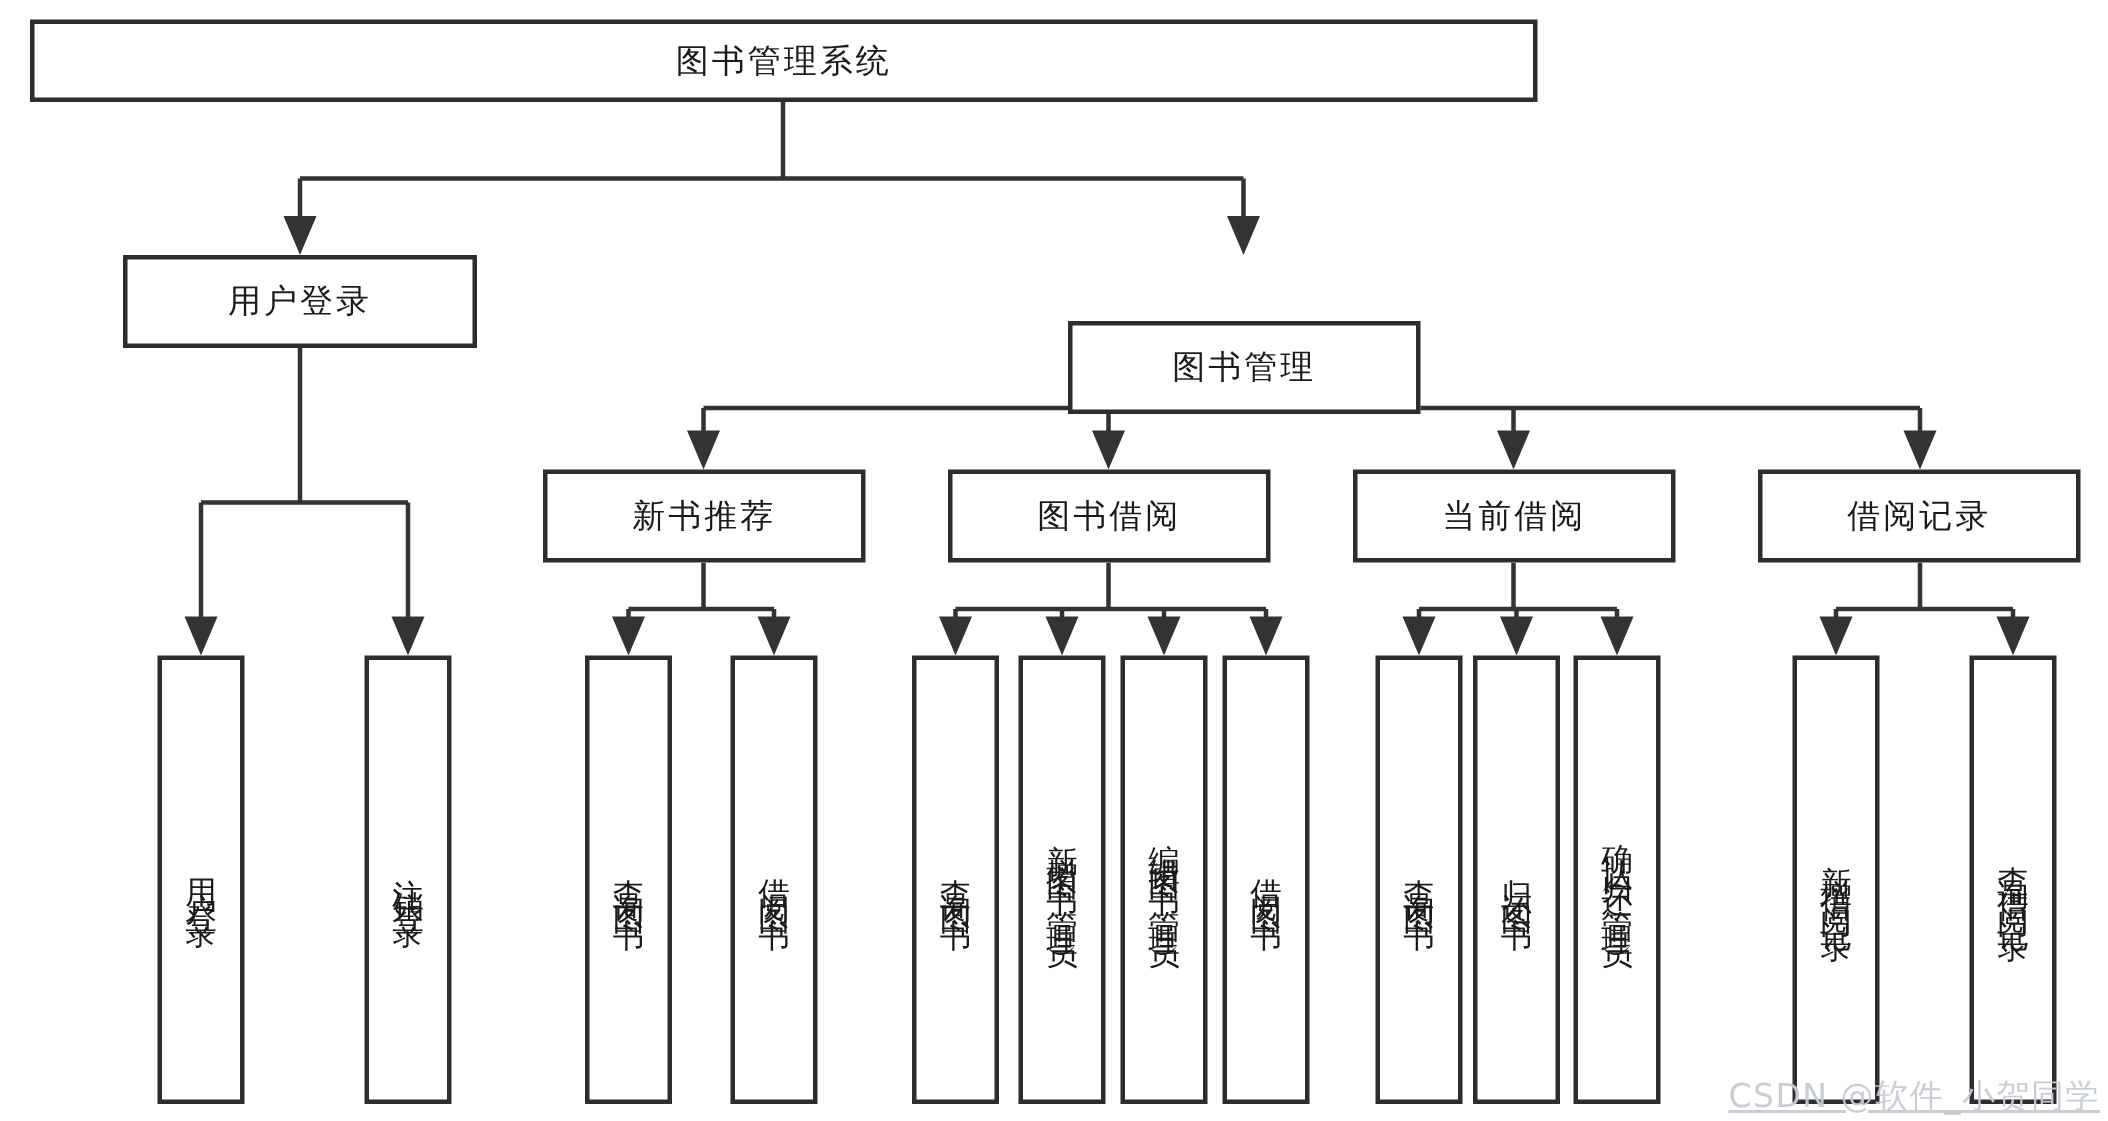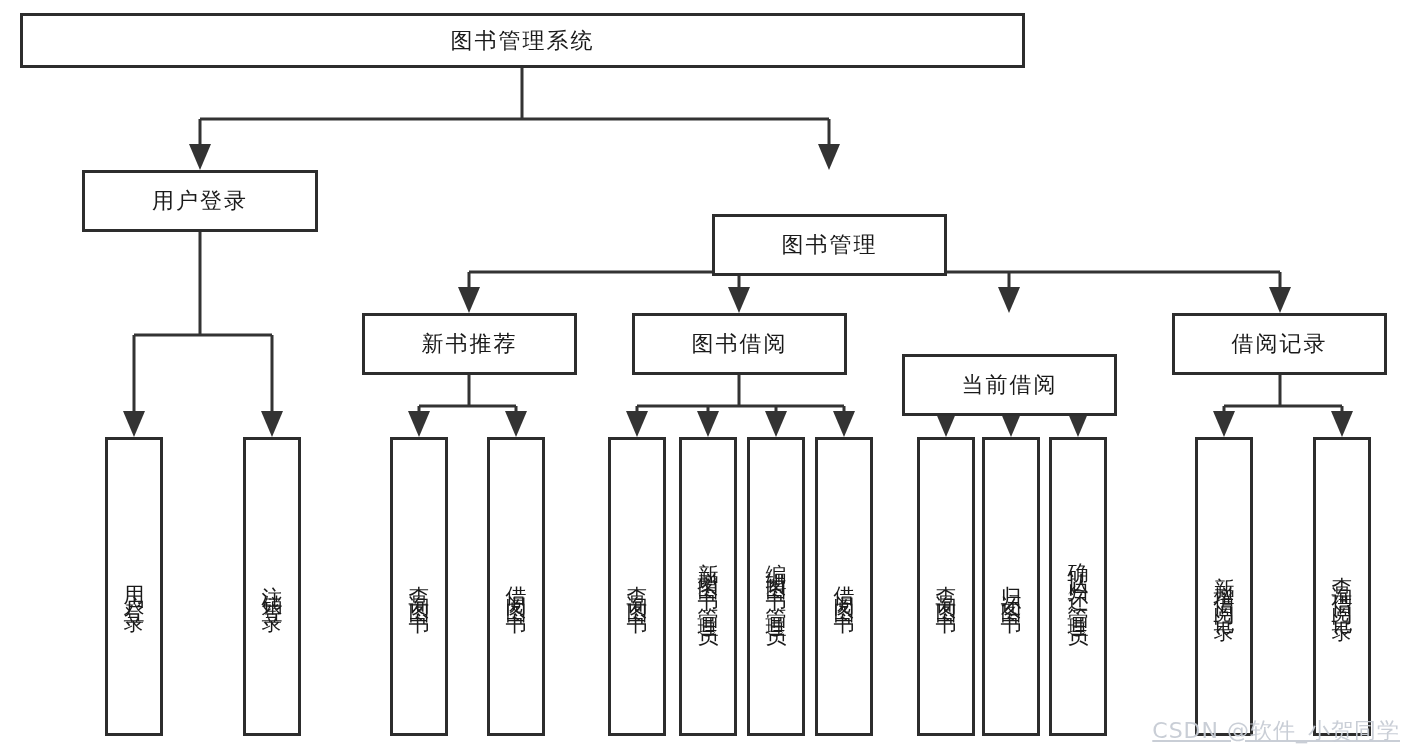--- a/index.html
+++ b/index.html
@@ -97,21 +97,21 @@
   <div class="node" style="left:712px; top:170px; width:235px; height:62px;margin-top:44px;">
     <span class="h-label">图书管理</span>
   </div>
 
   <div class="node" style="left:632px; top:313px; width:215px; height:62px;">
     <span class="h-label">图书借阅</span>
   </div>
   <div class="node" style="left:362px; top:313px; width:215px; height:62px;">
     <span class="h-label">新书推荐</span>
   </div>
-  <div class="node" style="left:902px; top:313px; width:215px; height:62px;margin-top:41px;">
+  <div class="node" style="left:902px; top:313px; width:215px; height:62px;">
     <span class="h-label">当前借阅</span>
   </div>
   <div class="node" style="left:1172px; top:313px; width:215px; height:62px;">
     <span class="h-label">借阅记录</span>
   </div>
 
   <div class="node" style="left:105px; top:437px; width:58px; height:299px;">
     <span class="v-label">用户登录</span>
   </div>
   <div class="node" style="left:243px; top:437px; width:58px; height:299px;">

